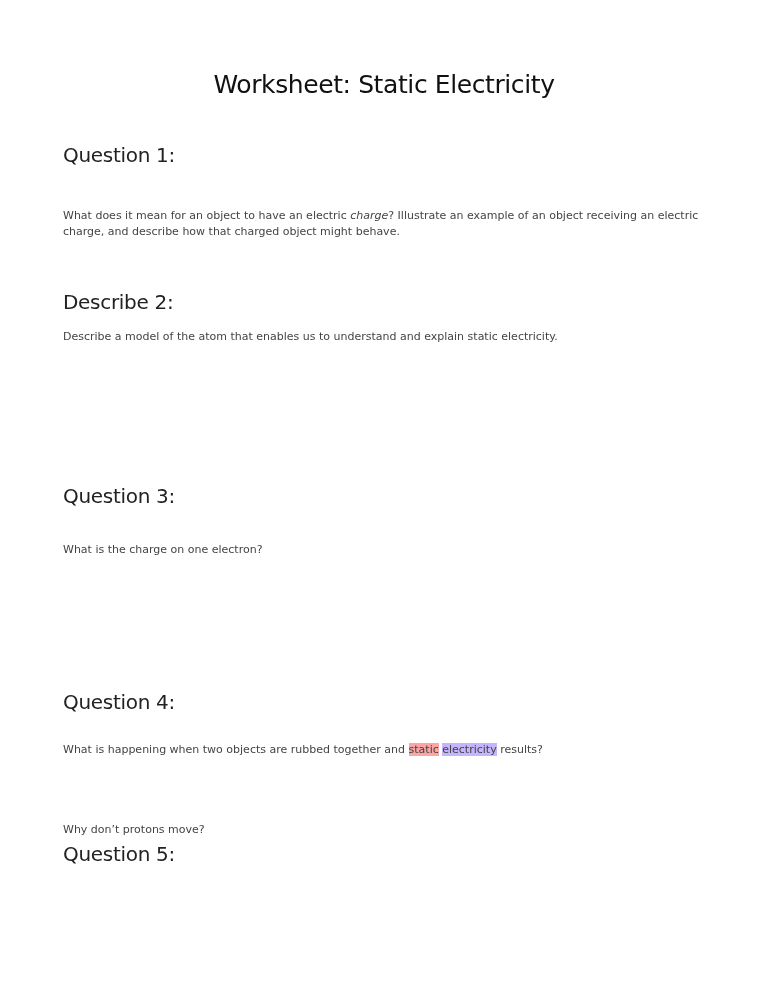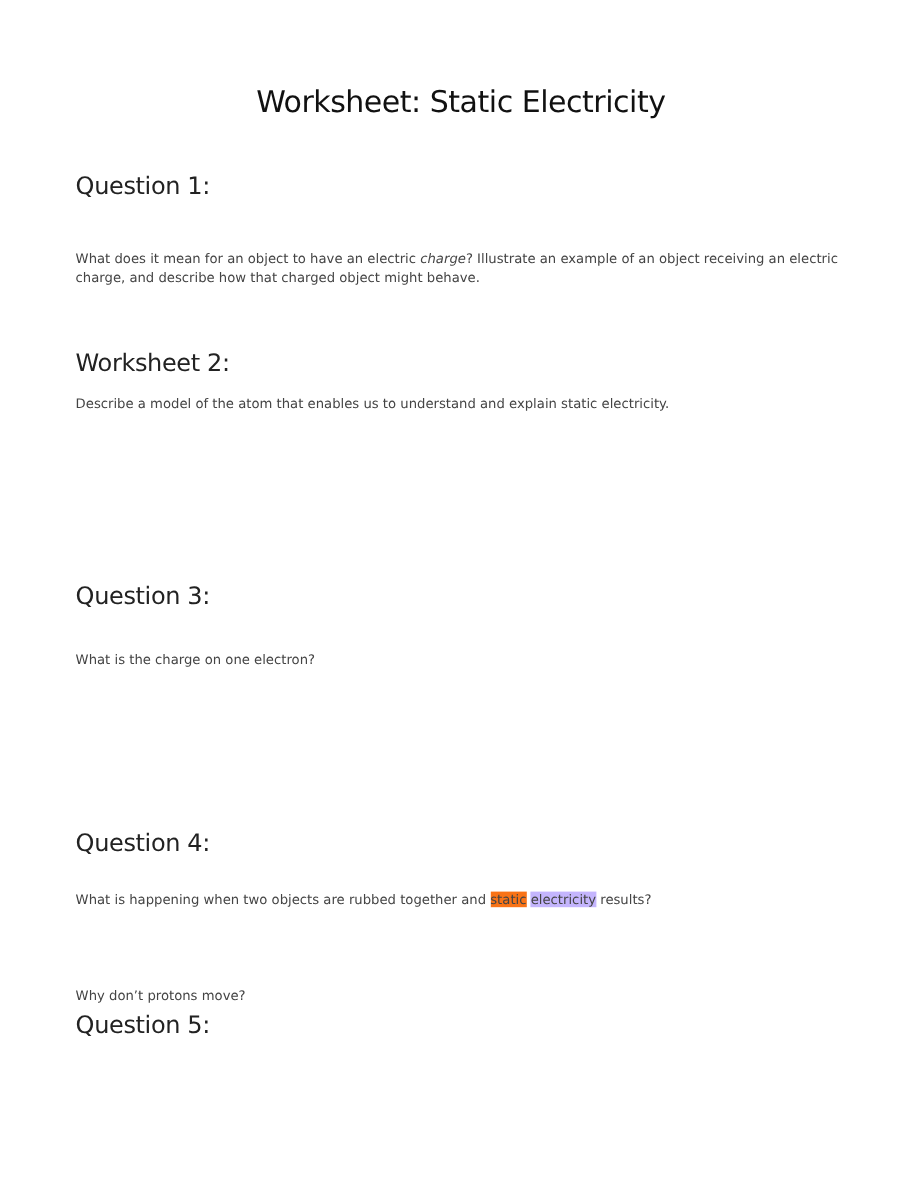--- a/index.html
+++ b/index.html
@@ -13,33 +13,33 @@
     .qh {
       position:absolute; left:63px;
       font-family:"DejaVu Sans", sans-serif; font-size:20px; color:#222;
       letter-spacing:-0.3px;
     }
     .qt {
       position:absolute; left:63px; width:650px;
       font-family:"DejaVu Sans", sans-serif; font-size:11px; color:#444;
       line-height:16px;
     }
-    .hl-blue { background:#f97316; }
+    .hl-blue { background:#fca5a5; }
     .hl-green { background:#c4b5fd; }
   </style>
 </head>
 <body>
 
 <div class="page">
   <div class="title">Worksheet:  Static Electricity</div>
 
   <div class="qh" style="top:143px;">Question 1:</div>
   <div class="qt" style="top:172px;margin-top:36px;"><span>What does it mean for an object to have an electric </span><em>charge</em><span>? Illustrate an example of an object receiving an electric charge, and describe how that charged object might behave.</span></div>
 
-  <div class="qh" style="top:290px;">Worksheet 2:</div>
+  <div class="qh" style="top:290px;">Describe 2:</div>
   <div class="qt" style="top:329px;">Describe a model of the atom that enables us to understand and explain static electricity.</div>
 
   <div class="qh" style="top:484px;">Question 3:</div>
   <div class="qt" style="top:542px;">What is the charge on one electron?</div>
 
   <div class="qh" style="top:690px;">Question 4:</div>
   <div class="qt" style="top:742px;"><span>What is happening when two objects are rubbed together and </span><span class="hl-blue">static</span><span> </span><span class="hl-green">electricity</span><span> results?</span></div>
 
   <div class="qh" style="top:804px;margin-top:38px;">Question 5:</div>
   <div class="qt" style="top:822px;">Why don’t protons move?</div>

